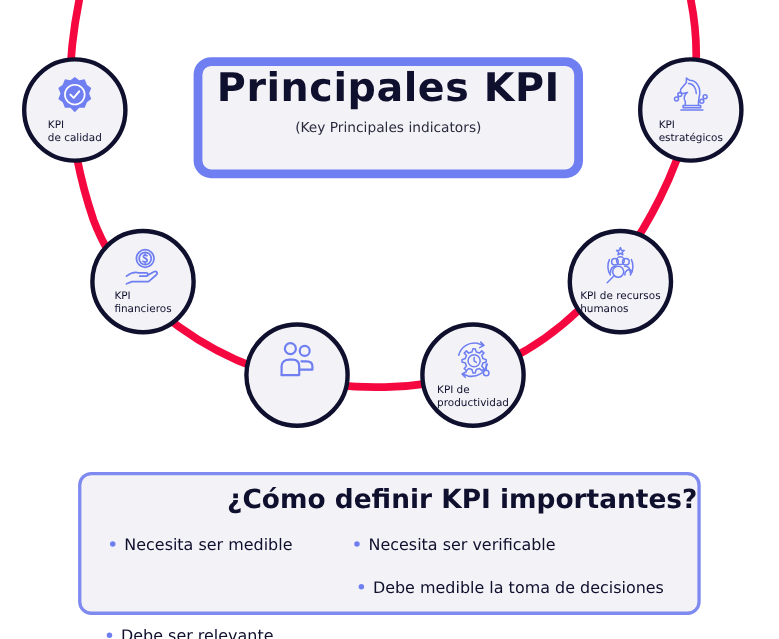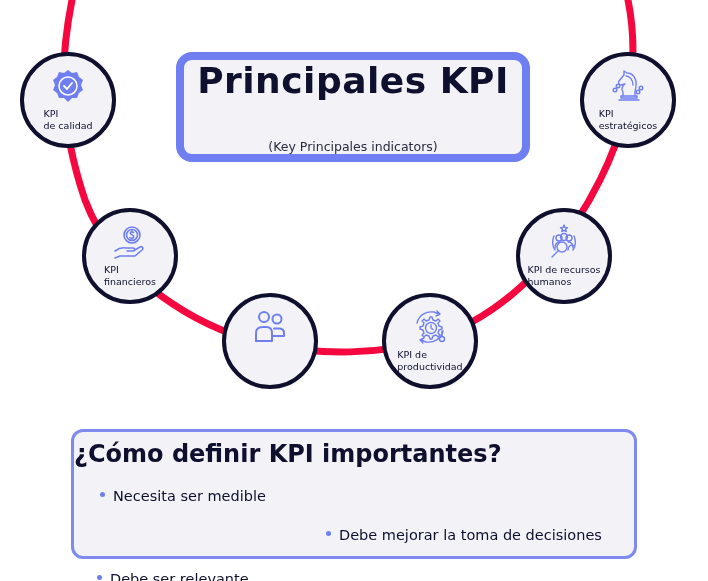--- a/index.html
+++ b/index.html
@@ -15,30 +15,30 @@
     text-align: left;
   }
   .node .icon { margin-top: 12px; width: 36px; height: 36px; }
   .node .icon svg { width: 36px; height: 36px; display: block; }
   .node .label {
     margin-top: 4px; font-size: 9.5px; line-height: 12px; color: #0f0f2e; padding: 0 4px;
   }
   .title-card {
     position: absolute; left: 176px; top: 52px; width: 354px; height: 110px; box-sizing: border-box;
     border: 8px solid #6f7ff2; border-radius: 16px; background: #f3f3f7;
-    display: flex; flex-direction: column; align-items: center; justify-content: space-between;
+    display: flex; flex-direction: column; align-items: center; justify-content: flex-start;
   }
   .title-card .title { font-size: 36px; font-weight: bold; color: #0f0f2e; line-height: 42px; letter-spacing: 0.5px; }
   .title-card .subtitle { font-size: 12.5px; color: #2a2a3e; margin-top: 6px; }
   .bottom-card {
     position: absolute; left: 71px; top: 429px; width: 566px; height: 130px; box-sizing: border-box;
     border: 3px solid #7e8af0; border-radius: 12px; background: #f3f3f7;
   }
   .bottom-card .heading {
-    position: absolute; left: 0; right: 0; top: 8px; text-align: left;
+    position: absolute; left: 0; right: 0; top: 8px; text-align: right;
     font-size: 24px; font-weight: bold; color: #0f0f2e;
   }
   .bullet { position: absolute; font-size: 14.5px; color: #0f0f2e; white-space: nowrap; display: flex; align-items: center; }
   .bullet .dot { width: 5px; height: 5px; border-radius: 50%; background: #6f7ff2; margin-right: 8px; margin-top: -4px; }
 </style>
 </head>
 <body>
 
 <svg id="arc-svg" viewBox="0 0 708 581">
   <path d="M 72 0 C 60 60, 58 120, 85 200 C 115 280, 200 330, 270 345 C 320 355, 380 355, 430 340 C 500 318, 560 260, 600 180 C 630 120, 640 60, 628 0" fill="none" stroke="#f5083f" stroke-width="7" stroke-linecap="round"></path>
@@ -147,21 +147,25 @@
   <div class="title">Principales KPI</div>
   <div class="subtitle">(Key Principales indicators)</div>
 </div>
 
 <div class="bottom-card">
   <div class="heading">¿Cómo definir KPI importantes?</div>
   <div class="bullet" style="left:26px; top:56px;">
     <span class="dot"></span>
     <span>Necesita ser medible</span>
   </div>
+  <div class="bullet" style="left:248px; top:56px;">
+    <span class="dot"></span>
+    <span>Necesita ser verificable</span>
+  </div>
   <div class="bullet" style="left:23px; top:95px;margin-top:44px;">
     <span class="dot"></span>
     <span>Debe ser relevante</span>
   </div>
   <div class="bullet" style="left:252px; top:95px;">
     <span class="dot"></span>
-    <span>Debe mejorar la toma de decisiones</span>
+    <span>Debe medible la toma de decisiones</span>
   </div>
 </div>
 
 </body></html>

